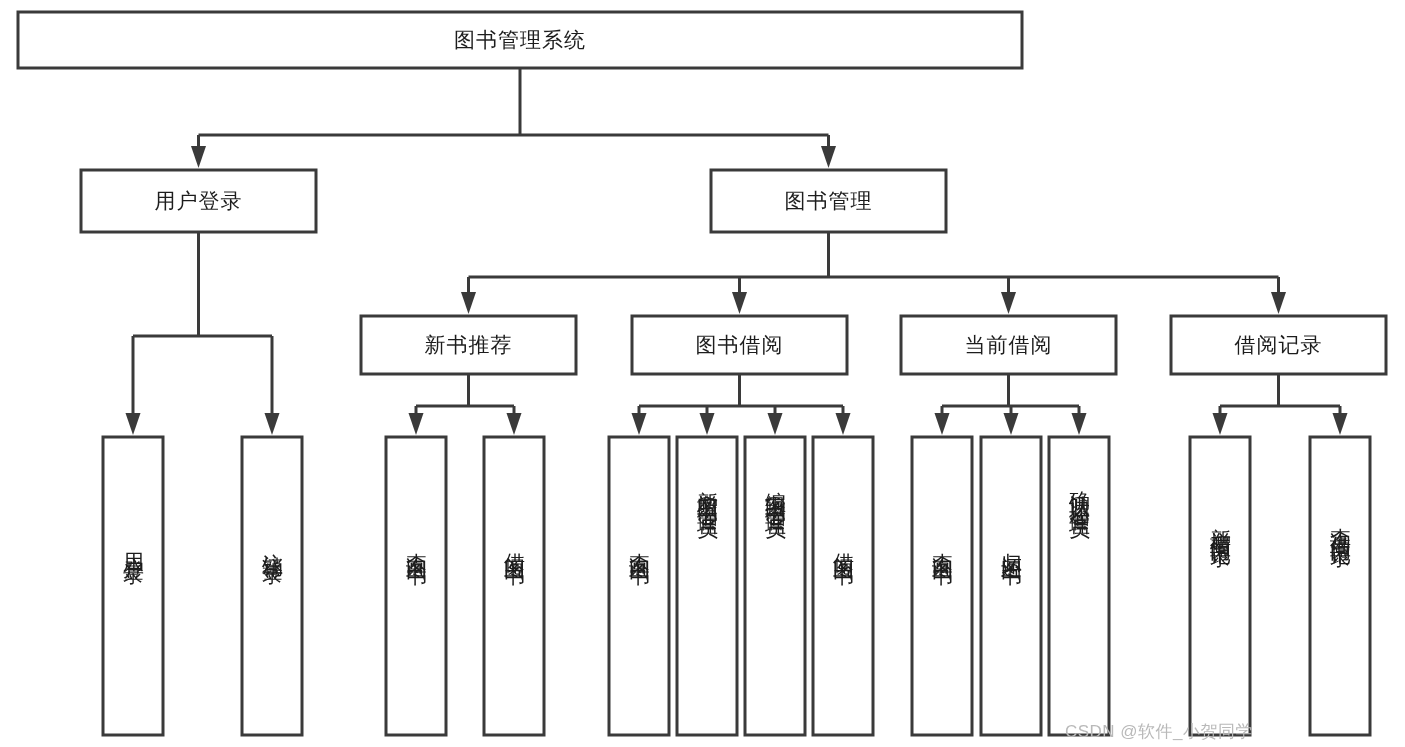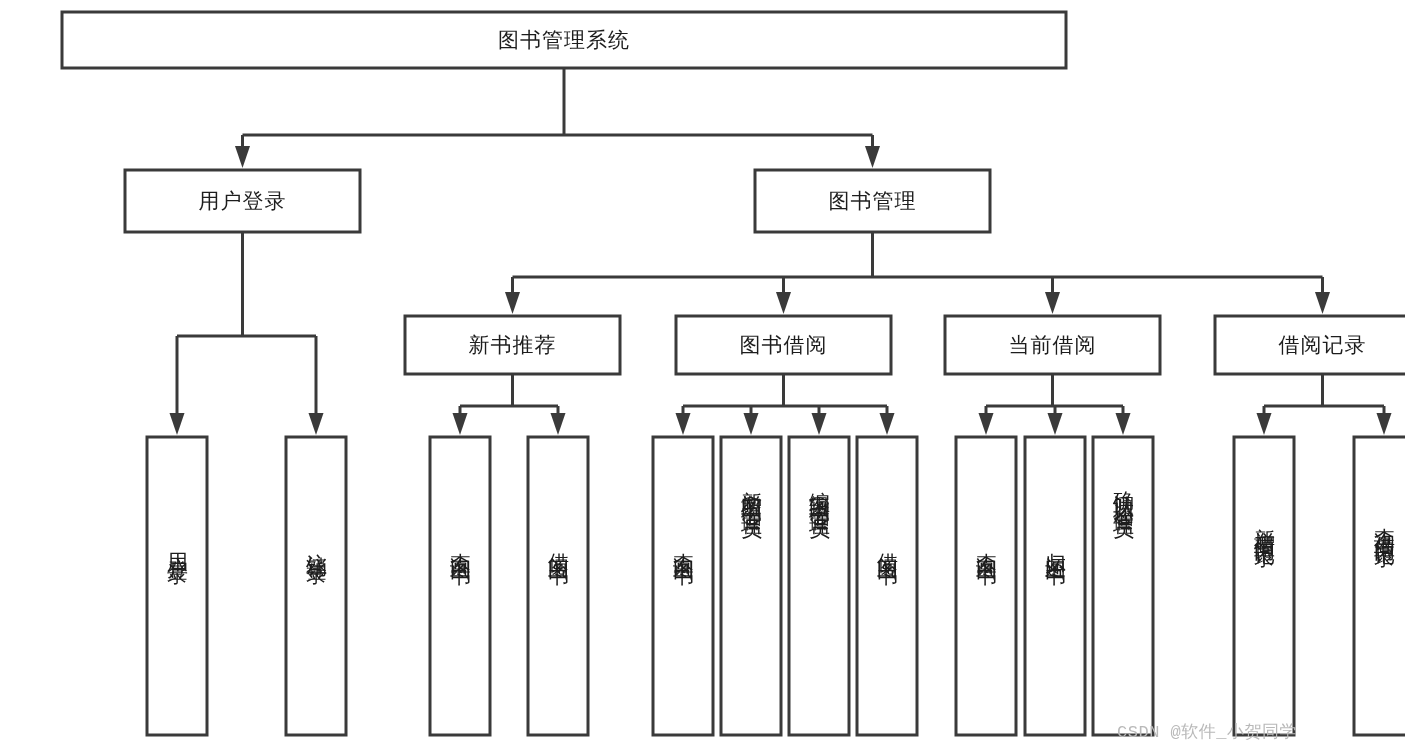--- a/index.html
+++ b/index.html
@@ -12,21 +12,20 @@
     width: 1405px;
     height: 747px;
     overflow: hidden;
     font-family: "DejaVu Sans", "Liberation Sans", sans-serif;
   }
   #diagram-root {
     position: relative;
     width: 1261px;
     height: 747px;
     background: #ffffff;
-    margin-left: 44px;
   }
   #tree-svg {
     position: absolute;
     left: 0;
     top: 0;
     width: 1405px;
     height: 747px;
     display: block;
   }
   .node-rect {
@@ -67,21 +66,21 @@
     font-size: 21px;
     line-height: 1;
     color: #1d1d1d;
     letter-spacing: 4px;
     white-space: nowrap;
   }
   #watermark {
     position: absolute;
     right: 8px;
     bottom: 4px;
-    font-family: Liberation Mono, monospace;
+    font-family: Liberation Sans, sans-serif;
     font-size: 17px;
     color: #b9b9b9;
     letter-spacing: 0.5px;
     white-space: nowrap;
   }
 </style>
 </head>
 <body>
 
 <div id="diagram-root">

